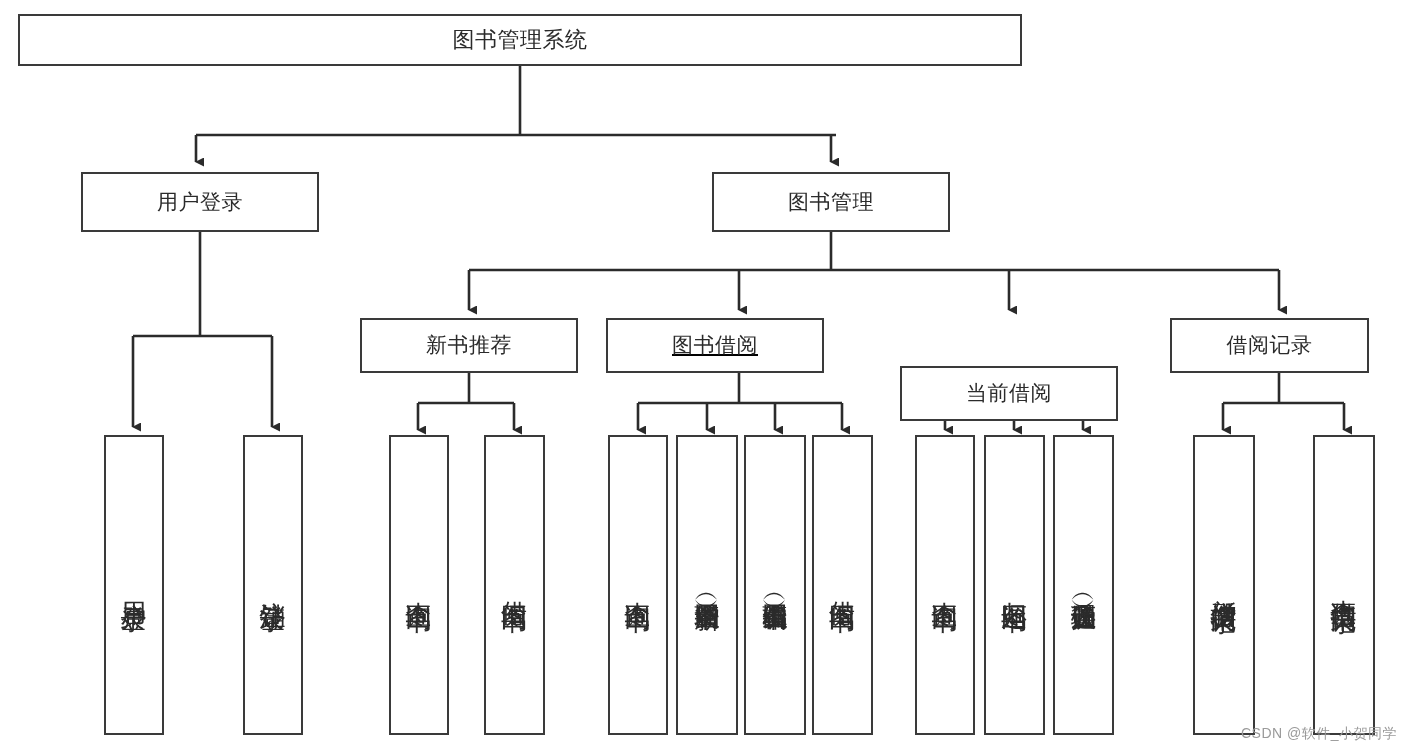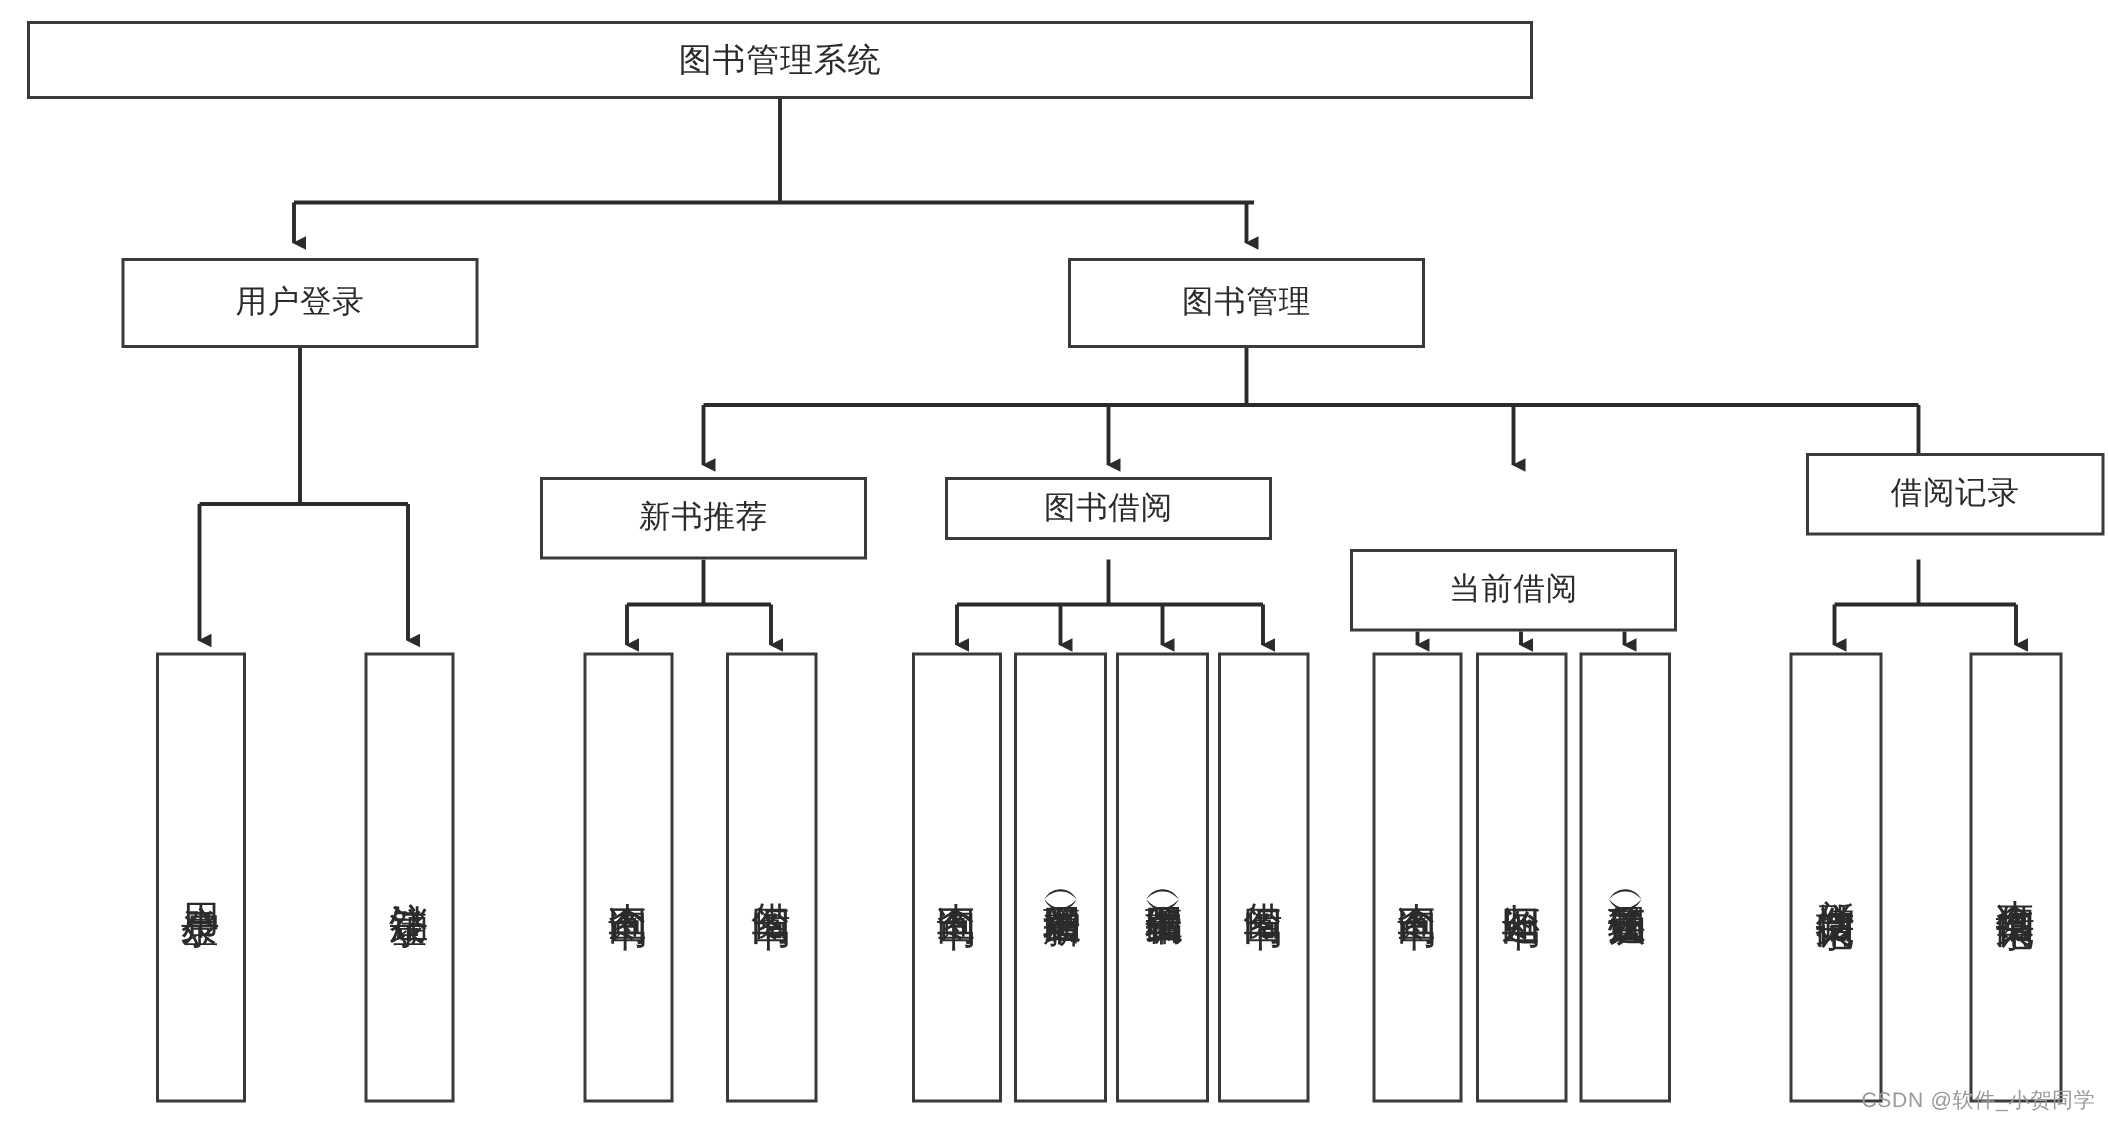--- a/index.html
+++ b/index.html
@@ -144,27 +144,27 @@
   <div class="node horiz" style="left:81px; top:172px; width:238px; height:60px;">
     <span class="node-label">用户登录</span>
   </div>
   <div class="node horiz" style="left:712px; top:172px; width:238px; height:60px;">
     <span class="node-label">图书管理</span>
   </div>
 
   <div class="node horiz" style="left:360px; top:318px; width:218px; height:55px;">
     <span class="node-label">新书推荐</span>
   </div>
-  <div class="node horiz" style="left:630px; top:318px; width:218px; height:42px;">
+  <div class="node horiz" style="left:606px; top:318px; width:218px; height:55px;text-decoration:underline;">
     <span class="node-label">图书借阅</span>
   </div>
   <div class="node horiz" style="left:900px; top:318px; width:218px; height:55px;margin-top:48px;">
     <span class="node-label">当前借阅</span>
   </div>
-  <div class="node horiz" style="left:1170px; top:302px; width:199px; height:55px;margin-left:34px;">
+  <div class="node horiz" style="left:1170px; top:318px; width:199px; height:55px;">
     <span class="node-label">借阅记录</span>
   </div>
 
   <div class="node vert" style="left:104px; top:435px; width:60px; height:300px;">
     <span class="node-label">用户登录</span>
   </div>
   <div class="node vert" style="left:243px; top:435px; width:60px; height:300px;">
     <span class="node-label">注销登录</span>
   </div>
 

